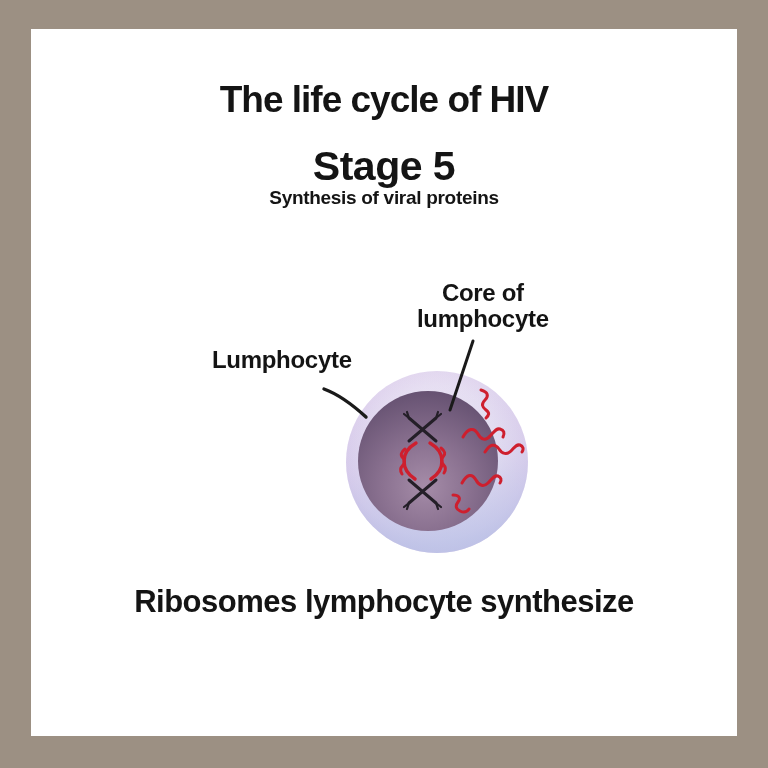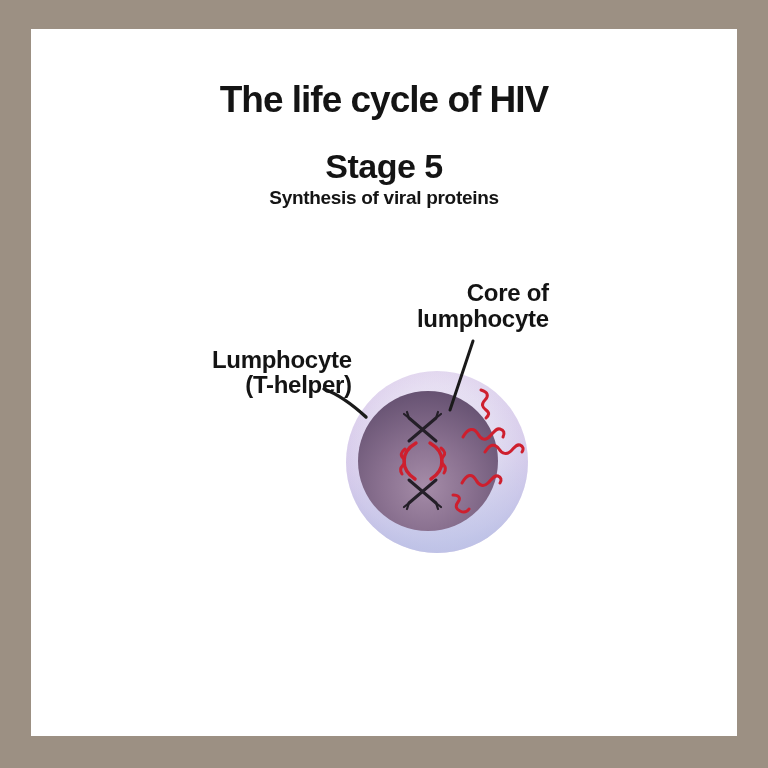--- a/index.html
+++ b/index.html
@@ -7,26 +7,26 @@
     width:768px;height:768px;position:relative;overflow:hidden;
     background:#9c9083;
     font-family:"Liberation Sans","DejaVu Sans",sans-serif;
   }
   .canvas{
     position:absolute;left:31px;top:29px;width:706px;height:707px;
     background:#ffffff;
   }
   .txt{position:absolute;left:0;width:768px;text-align:center;color:#141414;font-weight:bold;}
   .page-title{top:80px;font-size:37px;line-height:40px;letter-spacing:-1px;}
-  .stage-title{top:148px;font-size:34px;line-height:36px;letter-spacing:-0.5px;}
+  .stage-title{top:148px;font-size:41px;line-height:36px;letter-spacing:-0.5px;}
   .stage-subtitle{top:186px;font-size:19px;line-height:24px;letter-spacing:-0.3px;}
   .caption{top:581px;font-size:31px;line-height:42px;letter-spacing:-0.5px;}
   .label{
     position:absolute;color:#141414;font-weight:bold;
-    font-size:24px;line-height:26px;letter-spacing:-0.3px;text-align:right;
+    font-size:24px;line-height:26px;letter-spacing:-0.3px;text-align:center;
   }
   .label-core{left:417px;top:280px;}
   .label-cell{left:212px;top:347px;line-height:25px;}
   svg.diagram{position:absolute;left:0;top:0;z-index:2;pointer-events:none;}
   .txt,.label{z-index:3;}
 </style>
 </head>
 <body>
 
 <div class="canvas"></div>
@@ -35,21 +35,20 @@
 <div class="txt stage-title">Stage 5</div>
 <div class="txt stage-subtitle">Synthesis of viral proteins</div>
 
 <div class="label label-core">
   <div>Core of</div>
   <div>lumphocyte</div>
 </div>
 
 <div class="label label-cell">
   <div>Lumphocyte</div>
-  <div>(T-helper)</div>
 </div>
 
 <svg class="diagram" width="768" height="768" viewBox="0 0 768 768">
   <defs>
     <radialGradient id="g-mem" cx="50%" cy="40%" r="65%">
       <stop offset="0%" stop-color="#f3eef9"></stop>
       <stop offset="50%" stop-color="#e8dff2"></stop>
       <stop offset="80%" stop-color="#dccceb"></stop>
       <stop offset="100%" stop-color="#c8b6df"></stop>
     </radialGradient>
@@ -93,13 +92,14 @@
     <path d="M453,495 c6,0 8,3 5,7 c-3,4 -2,7 2,9 c4,2 7,1 9,-2"></path>
   </g>
 
   <g fill="none" stroke-width="3" stroke-linecap="round" stroke="#1a1a1a">
     <path d="M473,341 L450,410"></path>
     <path d="M324,389 Q343,396 366,417" stroke-width="3.4"></path>
   </g>
 </svg>
 
 <div class="txt caption">
+  <div>Ribosomes lymphocyte synthesize</div>
 </div>
 
 </body></html>

